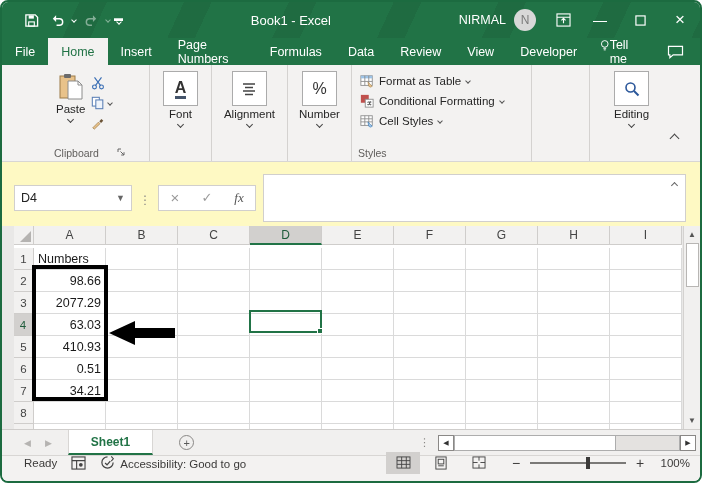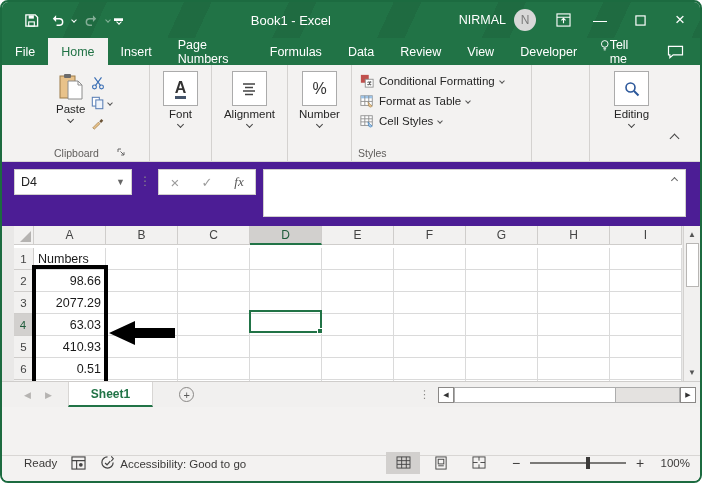--- a/index.html
+++ b/index.html
@@ -41,21 +41,21 @@
   .paste-col{ display:flex; flex-direction:column; align-items:center; gap:2px; font-size:11.5px; color:#262626; padding-top:2px;}
   .clip-mini{ display:flex; flex-direction:column; gap:5px; padding-top:4px; }
   .clip-mini .mrow{ display:flex; align-items:center; gap:3px; height:15px; }
   .styles-col{ display:flex; flex-direction:column; gap:4px; padding-top:2px; }
   .style-item{ display:flex; align-items:center; gap:5px; font-size:11.5px; color:#262626; height:16px; }
   .launcher{ margin-left:4px; }
   .collapse-btn{ margin-left:auto; display:flex; align-items:flex-end; padding:0 14px 6px 14px; color:#444; }
   .rgroup.last{ border-right:none; flex:1; }
 
   
-  .formula-row{ height:64px; flex:0 0 64px; background:#4c1d95; display:flex; align-items:flex-start; padding:7px 14px 0 12px; gap:7px; }
+  .formula-row{ height:64px; flex:0 0 64px; background:#fef9c3; display:flex; align-items:center; padding:7px 14px 0 12px; gap:7px; }
   .namebox{ width:118px; height:26px; background:#fff; border:1px solid #d1cfcd; display:flex; align-items:center; font-size:12.5px; color:#222; padding:0 6px; }
   .namebox .nb-arrow{ margin-left:auto; color:#666; font-size:9px; }
   .vdots{ color:#8a8886; font-size:12px; padding-top:5px; }
   .fxgroup{ height:26px; background:#fff; border:1px solid #d1cfcd; display:flex; align-items:center; }
   .fxgroup .fbtn{ width:32px; height:24px; display:flex; align-items:center; justify-content:center; color:#9a9a9a; font-size:13px; }
   .fxgroup .fx{ font-family:"Liberation Serif",serif; font-style:italic; color:#555; font-size:13px; }
   .formula-input{ flex:1; height:48px; background:#fff; border:1px solid #d1cfcd; display:flex; align-items:flex-start; justify-content:flex-end; padding:4px 8px; color:#666; }
 
   
   .grid-area{ flex:1; background:#e9e8e7; position:relative; overflow:hidden; }
@@ -88,21 +88,21 @@
   .addsheet{ display:flex; align-items:center; padding:0 26px; }
   .addsheet .plus{ width:15px; height:15px; border:1px solid #8a8886; border-radius:50%; color:#5a5a5a; font-size:11px; display:flex; align-items:center; justify-content:center; }
   .sheetbar .spacer{ flex:1; }
   .hdots{ color:#8a8886; display:flex; align-items:center; padding-right:8px; font-size:11px;}
   .hscroll{ width:258px; display:flex; align-items:center; margin-right:4px; }
   .hscroll .harrow{ width:16px; height:16px; border:1px solid #8a8886; background:#fff; display:flex; align-items:center; justify-content:center; font-size:7px; color:#333; }
   .hscroll .htrack{ flex:1; height:16px; border:1px solid #adadad; background:#e4e2e0; display:flex; }
   .hscroll .hthumb{ width:72%; height:100%; background:#fff; border-right:1px solid #adadad; }
 
   
-  .statusbar{ height:26px; flex:0 0 26px; background:#f3f2f1; border-top:1px solid #d8d6d4; display:flex; align-items:center; font-size:11.5px; color:#3b3a39; padding:0 10px 12px 22px; gap:14px;margin-top:48px; }
+  .statusbar{ height:26px; flex:0 0 26px; background:#f3f2f1; border-top:1px solid #d8d6d4; display:flex; align-items:center; font-size:11.5px; color:#3b3a39; padding:0 10px 12px 22px; gap:14px; }
   .statusbar .spacer{ flex:1; }
   .viewbtns{ display:flex; align-items:center; gap:4px; }
   .viewbtn{ width:34px; height:22px; display:flex; align-items:center; justify-content:center; }
   .viewbtn.active{ background:#d2d0ce; }
   .zoomctl{ display:flex; align-items:center; gap:8px; }
   .zoomtrack{ width:96px; height:2px; background:#7a7977; position:relative; }
   .zoomthumb{ position:absolute; left:58%; top:-5px; width:4px; height:12px; background:#3b3a39; }
   .zoomsign{ font-size:14px; color:#3b3a39; width:12px; text-align:center; }
   .zoomlabel{ width:36px; text-align:right; }
 </style>
@@ -272,36 +272,36 @@
         </div>
       </div>
       <div class="glabel"></div>
     </div>
 
     <div class="rgroup" style="width:180px;">
       <div class="content">
         <div class="styles-col">
           <div class="style-item">
             <svg width="14" height="14" viewBox="0 0 16 16">
+                <rect x="1" y="2" width="13" height="11" fill="#fff" stroke="#8c8c8c"></rect>
+                <rect x="1" y="2" width="13" height="3" fill="#9dc3e6"></rect>
+                <path d="M1 8.5h13M5.5 2v11M10 2v11" stroke="#8c8c8c"></path>
+                <path d="M9 9l5 5-2 1-2-1z" fill="#e8c28a" stroke="#9c7b49" stroke-width=".6"></path>
+              </svg>
+            <span>Format as Table</span>
+            <span class="chev" style="color:#555;width:4px;height:4px;"></span>
+          </div>
+          <div class="style-item">
+            <svg width="14" height="14" viewBox="0 0 16 16">
                 <rect x="1" y="1" width="9" height="9" fill="#c0504d"></rect>
                 <rect x="6" y="6" width="9" height="9" fill="#fff" stroke="#8c8c8c"></rect>
                 <path d="M8 9.5h5M8 12h5" stroke="#8c8c8c"></path>
                 <path d="M10 8l2 5M12.5 8l-3 5" stroke="#444" stroke-width=".8"></path>
               </svg>
             <span>Conditional Formatting</span>
-            <span class="chev" style="color:#555;width:4px;height:4px;"></span>
-          </div>
-          <div class="style-item">
-            <svg width="14" height="14" viewBox="0 0 16 16">
-                <rect x="1" y="2" width="13" height="11" fill="#fff" stroke="#8c8c8c"></rect>
-                <rect x="1" y="2" width="13" height="3" fill="#9dc3e6"></rect>
-                <path d="M1 8.5h13M5.5 2v11M10 2v11" stroke="#8c8c8c"></path>
-                <path d="M9 9l5 5-2 1-2-1z" fill="#e8c28a" stroke="#9c7b49" stroke-width=".6"></path>
-              </svg>
-            <span>Format as Table</span>
             <span class="chev" style="color:#555;width:4px;height:4px;"></span>
           </div>
           <div class="style-item">
             <svg width="14" height="14" viewBox="0 0 16 16">
                 <rect x="1" y="2" width="13" height="11" fill="#fff" stroke="#8c8c8c"></rect>
                 <path d="M1 5.5h13M1 9h13M5.5 2v11M10 2v11" stroke="#8c8c8c"></path>
                 <path d="M9 9l5 5-2 1-2-1z" fill="#9dc3e6" stroke="#2e75b6" stroke-width=".6"></path>
               </svg>
             <span>Cell Styles</span>
             <span class="chev" style="color:#555;width:4px;height:4px;"></span>

